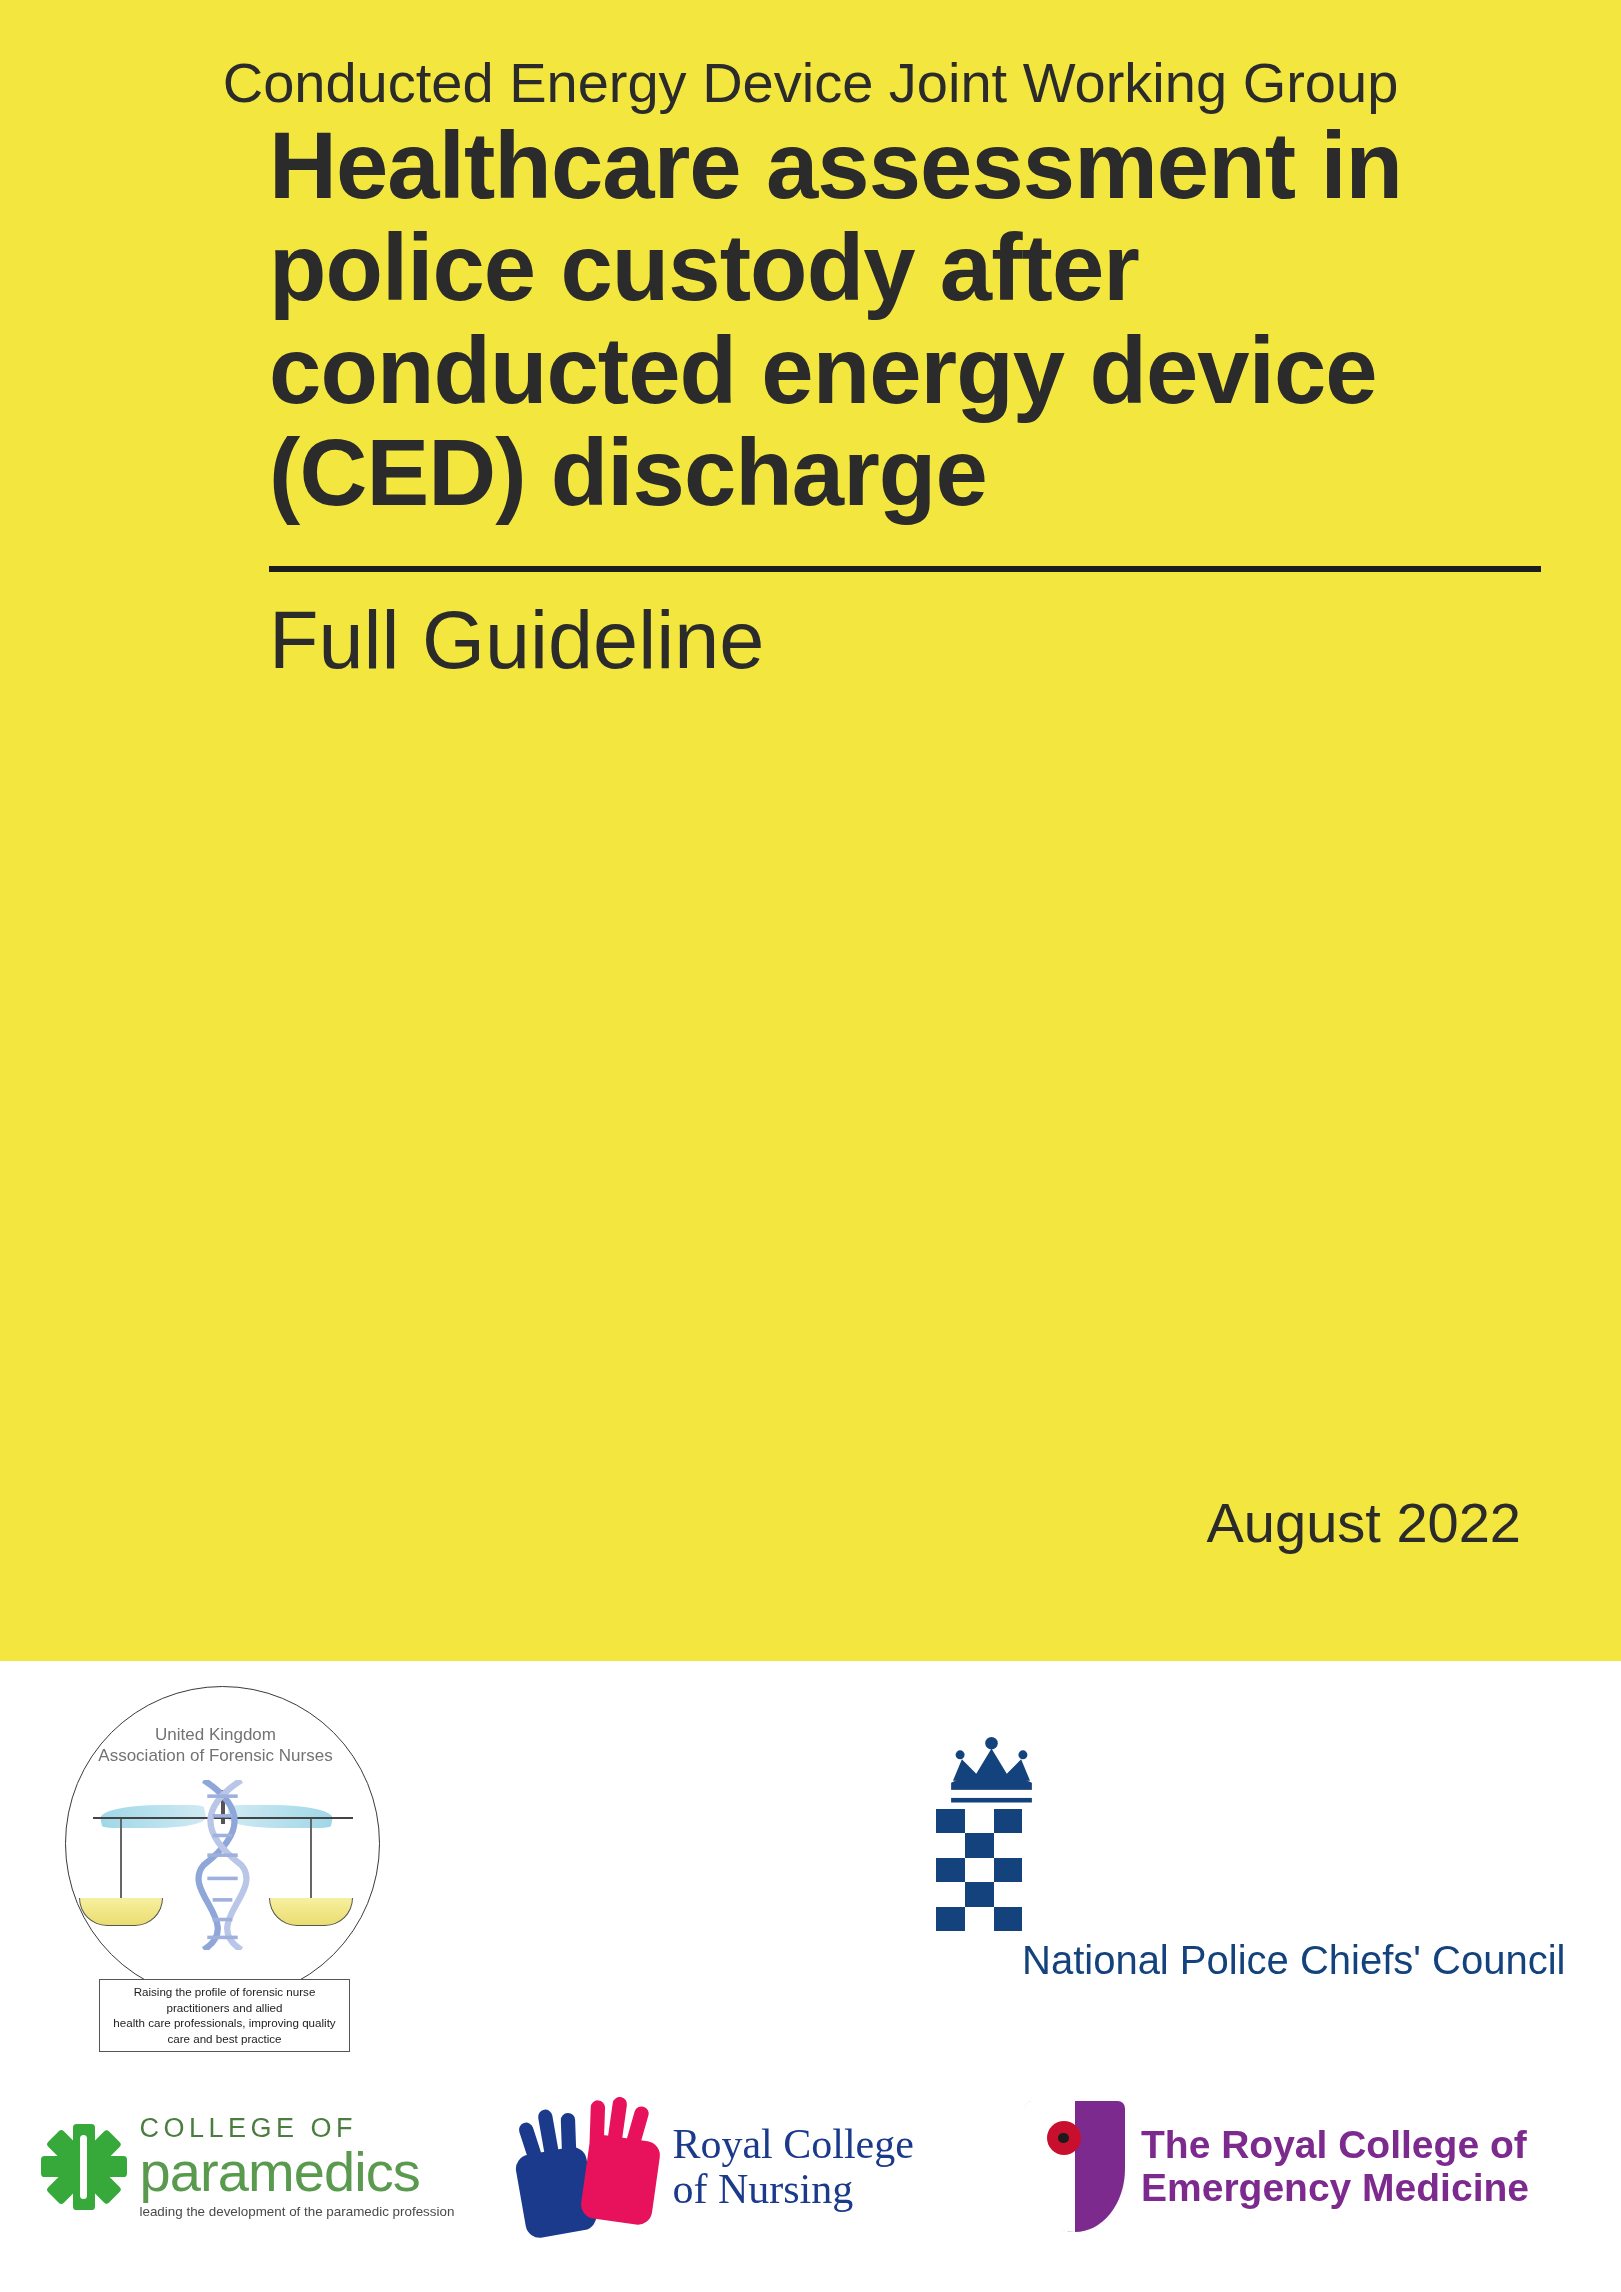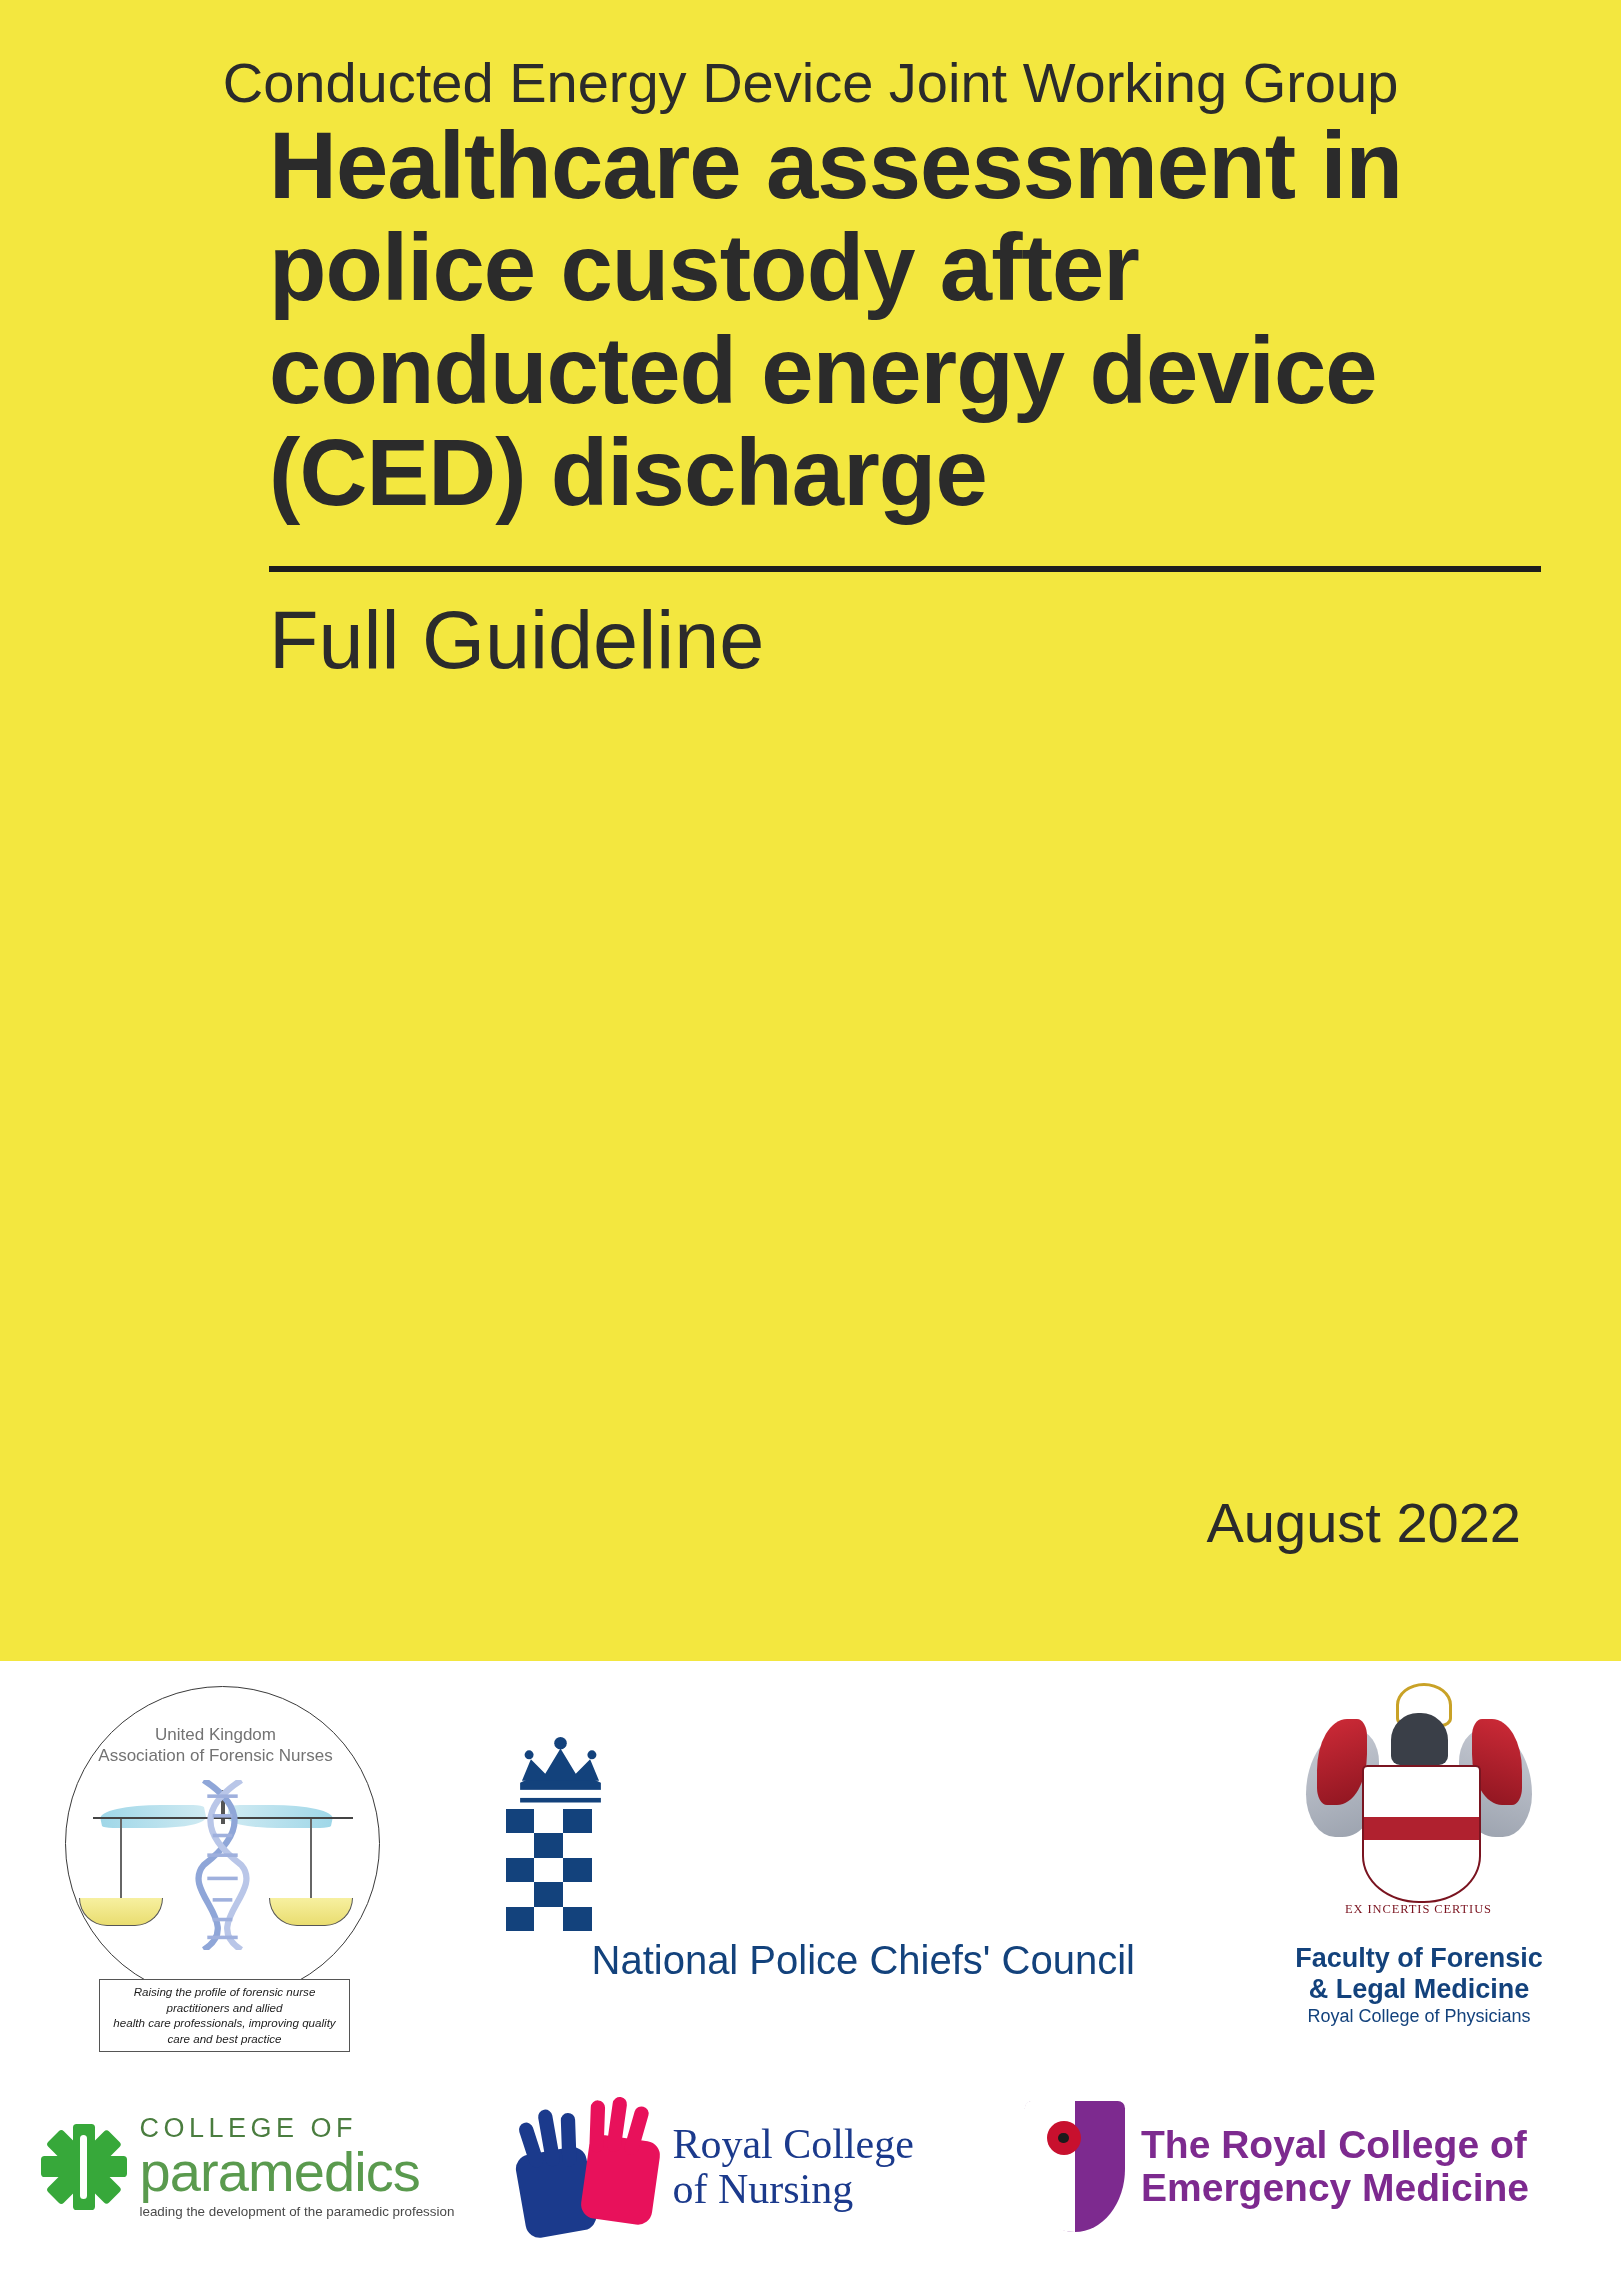--- a/index.html
+++ b/index.html
@@ -148,21 +148,20 @@
     position: absolute;
     left: 56px; top: 296px; width: 251px;
     border: 0.9px solid #555;
     font-size: 11.6px;
     text-align: center;
     line-height: 1.35;
     padding: 4.5px 3.6px;
     box-sizing: border-box;
     color: #1c1c1c;
     background: #fff;
-    font-style: italic;
   }
 
   
   .npcc {
     width: 681px;
     height: 269px;
     position: relative;
     margin-left: 18px;
   }
   .npcc .crown {
@@ -422,37 +421,20 @@
           <i style="background:#ffffff"></i>
             <i style="background:#13427c"></i>
             <i style="background:#ffffff"></i>
           <i style="background:#13427c"></i>
             <i style="background:#ffffff"></i>
             <i style="background:#13427c"></i>
         </div>
         <div class="tagline">National Police Chiefs' Council</div>
       </div>
 
-      <div class="fflm">
-        <div class="crest">
-          <div class="plume-l"></div>
-          <div class="plume-r"></div>
-          <div class="redleaf-l"></div>
-          <div class="redleaf-r"></div>
-          <div class="serpent"></div>
-          <div class="helm"></div>
-          <div class="shield">
-            <div class="shield-bar"></div>
-          </div>
-          <div class="motto">EX INCERTIS CERTIUS</div>
-        </div>
-        <div class="l1">Faculty of Forensic</div>
-        <div class="l1">&amp; Legal Medicine</div>
-        <div class="l2">Royal College of Physicians</div>
-      </div>
 
     </div>
 
     <div class="logo-row logo-row-2">
 
       <div class="cop">
         <div class="star">
           <div class="d1"></div>
           <div class="d2"></div>
           <div class="cross-v"></div>

